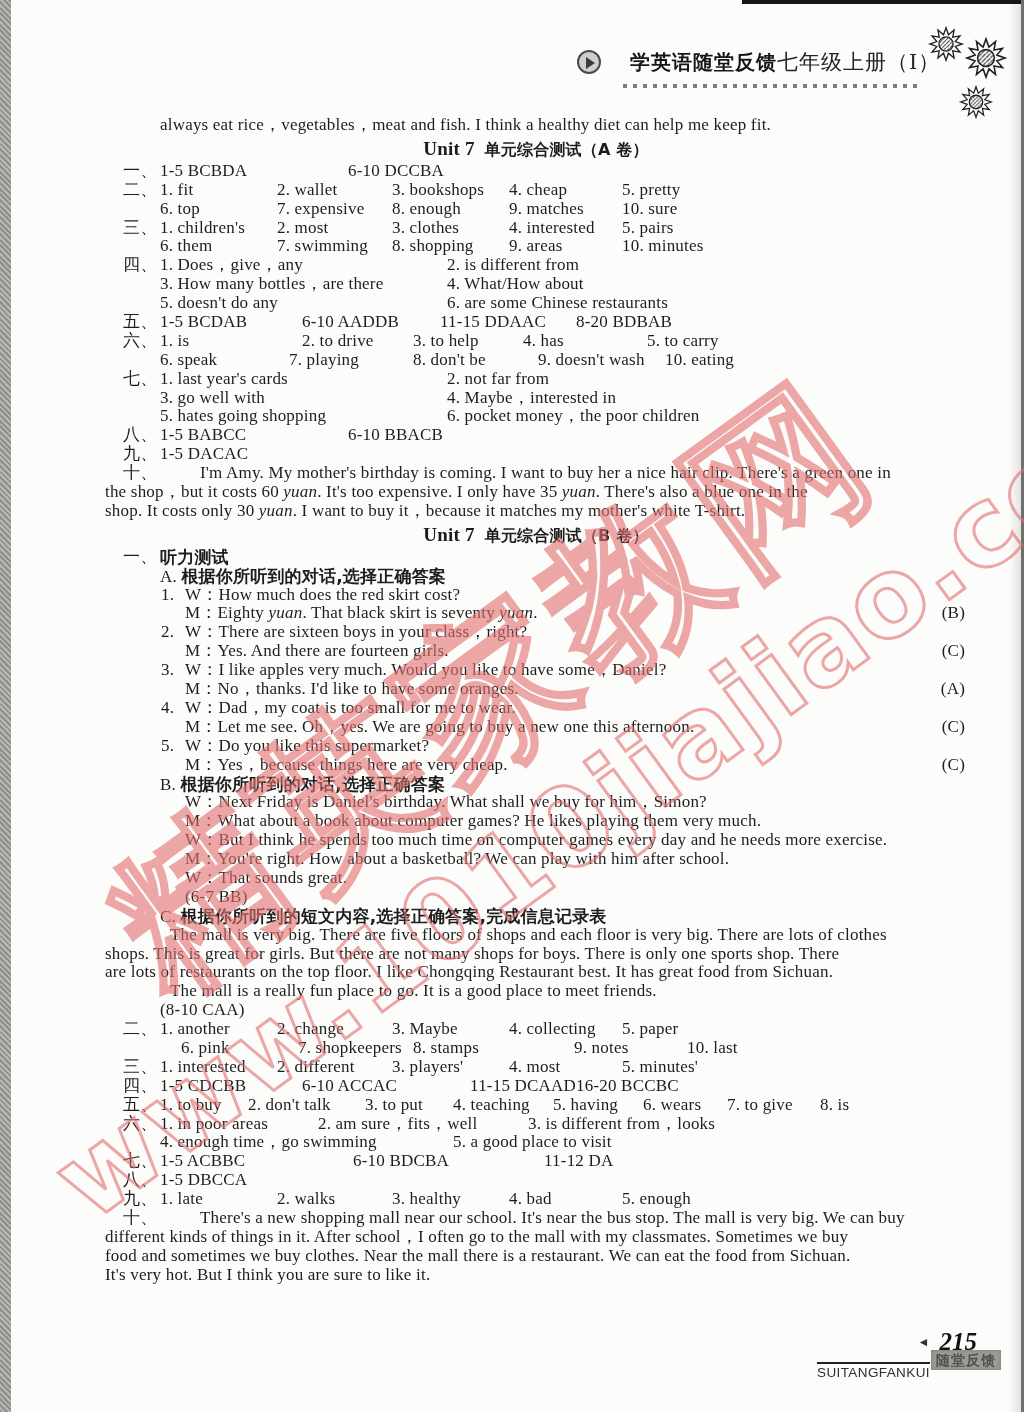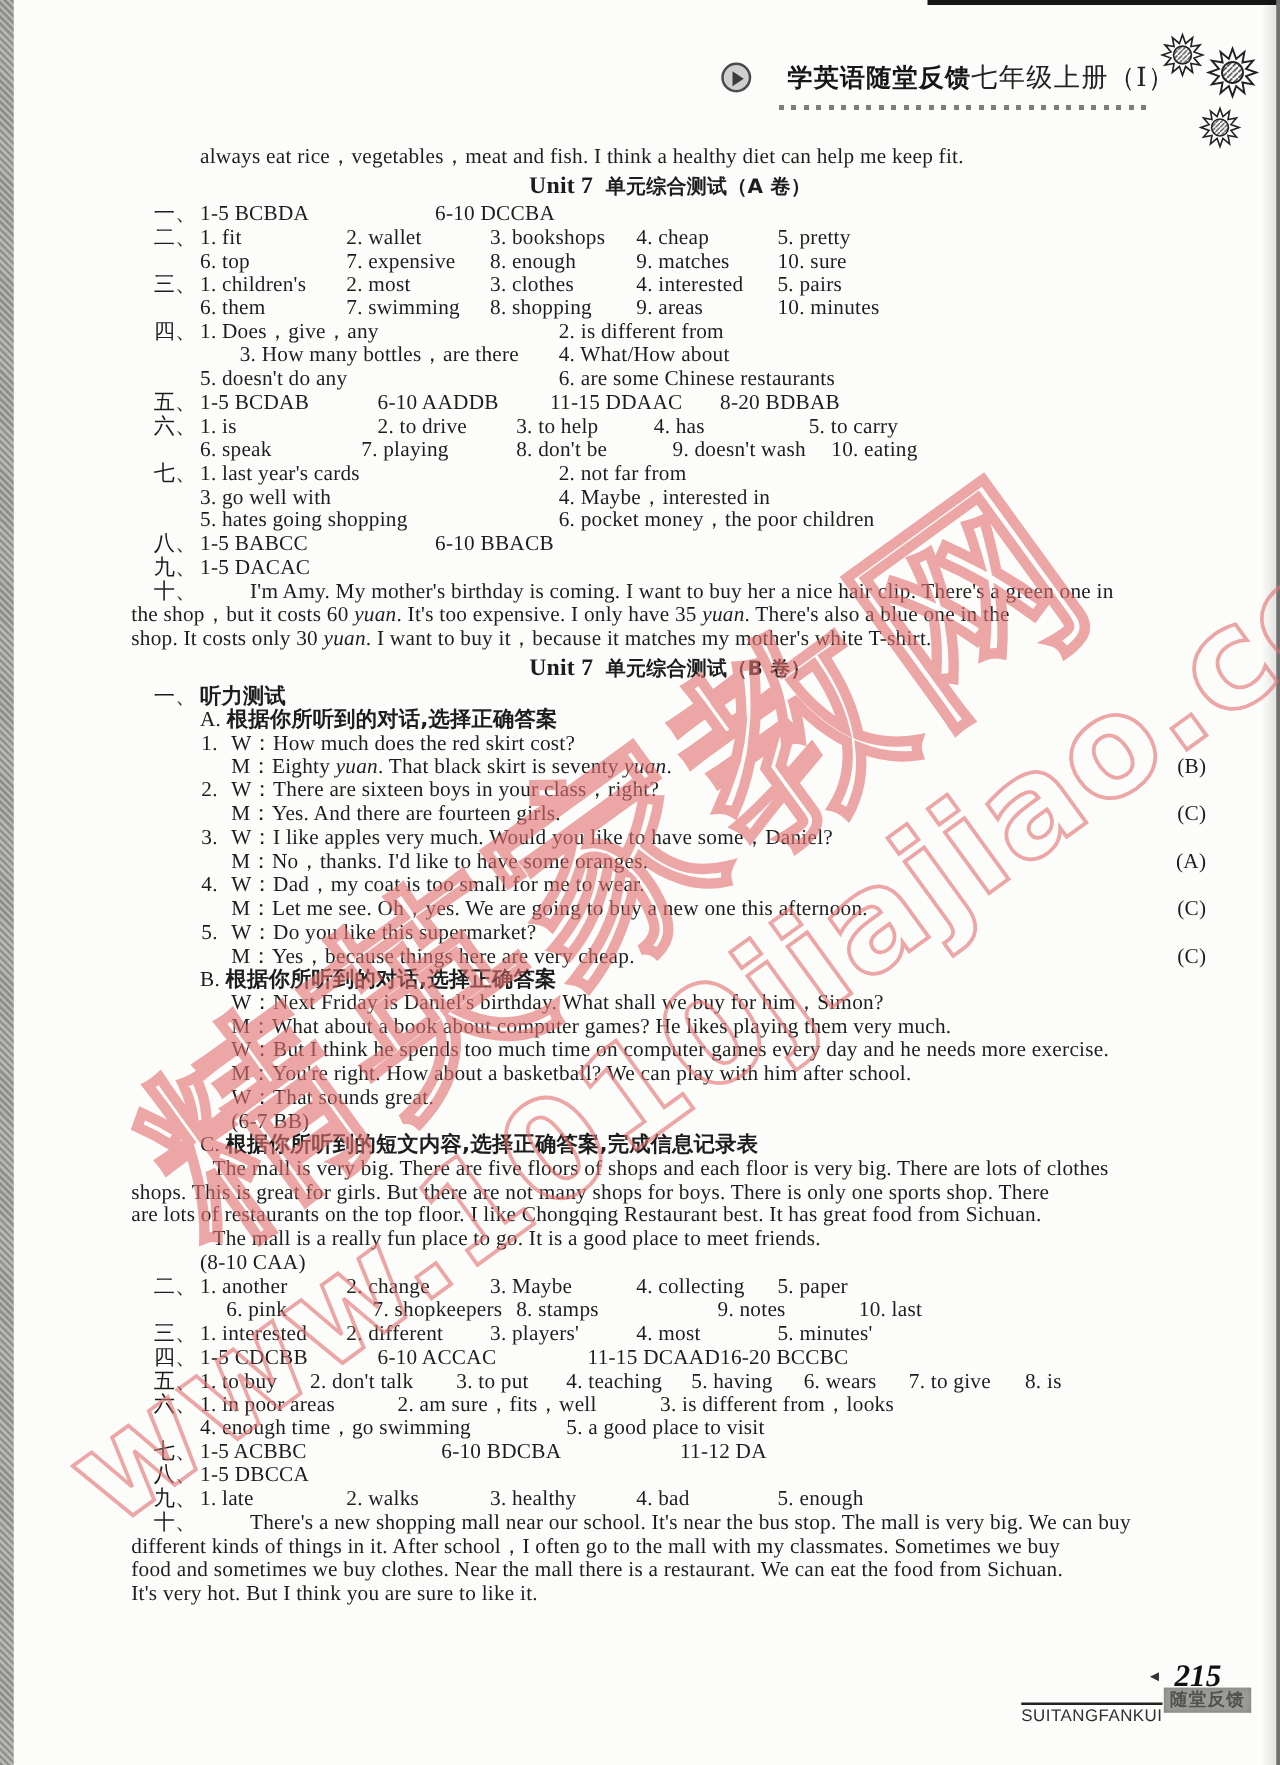--- a/index.html
+++ b/index.html
@@ -113,21 +113,21 @@
 
   <div class="content" id="content">
       <div class="line plain" style="padding-left: 55px;"><span>always eat rice，vegetables，meat and fish. I think a healthy diet can help me keep fit.</span></div>
       <div class="line title"><span class="t-en">Unit 7</span><span class="t-cn">单元综合测试（A 卷）</span></div>
       <div class="line row"><span class="lbl">一、</span><span class="col" style="width: 188px;">1-5 BCBDA</span><span class="col">6-10 DCCBA</span></div>
       <div class="line row"><span class="lbl">二、</span><span class="col" style="width: 117px;">1. fit</span><span class="col" style="width: 115px;">2. wallet</span><span class="col" style="width: 117px;">3. bookshops</span><span class="col" style="width: 113px;">4. cheap</span><span class="col">5. pretty</span></div>
       <div class="line row"><span class="col" style="width: 117px;">6. top</span><span class="col" style="width: 115px;">7. expensive</span><span class="col" style="width: 117px;">8. enough</span><span class="col" style="width: 113px;">9. matches</span><span class="col">10. sure</span></div>
       <div class="line row"><span class="lbl">三、</span><span class="col" style="width: 117px;">1. children's</span><span class="col" style="width: 115px;">2. most</span><span class="col" style="width: 117px;">3. clothes</span><span class="col" style="width: 113px;">4. interested</span><span class="col">5. pairs</span></div>
       <div class="line row"><span class="col" style="width: 117px;">6. them</span><span class="col" style="width: 115px;">7. swimming</span><span class="col" style="width: 117px;">8. shopping</span><span class="col" style="width: 113px;">9. areas</span><span class="col">10. minutes</span></div>
       <div class="line row"><span class="lbl">四、</span><span class="col" style="width: 287px;">1. Does，give，any</span><span class="col">2. is different from</span></div>
-      <div class="line row"><span class="col" style="width: 287px; text-align: center;">3. How many bottles，are there</span><span class="col">4. What/How about</span></div>
+      <div class="line row"><span class="col" style="width: 287px;">3. How many bottles，are there</span><span class="col">4. What/How about</span></div>
       <div class="line row"><span class="col" style="width: 287px;">5. doesn't do any</span><span class="col">6. are some Chinese restaurants</span></div>
       <div class="line row"><span class="lbl">五、</span><span class="col" style="width: 142px;">1-5 BCDAB</span><span class="col" style="width: 138px;">6-10 AADDB</span><span class="col" style="width: 136px;">11-15 DDAAC</span><span class="col">8-20 BDBAB</span></div>
       <div class="line row"><span class="lbl">六、</span><span class="col" style="width: 142px;">1. is</span><span class="col" style="width: 111px;">2. to drive</span><span class="col" style="width: 110px;">3. to help</span><span class="col" style="width: 124px;">4. has</span><span class="col">5. to carry</span></div>
       <div class="line row"><span class="col" style="width: 129px;">6. speak</span><span class="col" style="width: 124px;">7. playing</span><span class="col" style="width: 125px;">8. don't be</span><span class="col" style="width: 127px;">9. doesn't wash</span><span class="col">10. eating</span></div>
       <div class="line row"><span class="lbl">七、</span><span class="col" style="width: 287px;">1. last year's cards</span><span class="col">2. not far from</span></div>
       <div class="line row"><span class="col" style="width: 287px;">3. go well with</span><span class="col">4. Maybe，interested in</span></div>
       <div class="line row"><span class="col" style="width: 287px;">5. hates going shopping</span><span class="col">6. pocket money，the poor children</span></div>
       <div class="line row"><span class="lbl">八、</span><span class="col" style="width: 188px;">1-5 BABCC</span><span class="col">6-10 BBACB</span></div>
       <div class="line row"><span class="lbl">九、</span><span class="col">1-5 DACAC</span></div>
       <div class="line pline" style="padding-left: 95px;"><span class="lbl">十、</span><span>I'm Amy. My mother's birthday is coming. I want to buy her a nice hair clip. There's a green one in</span></div>

